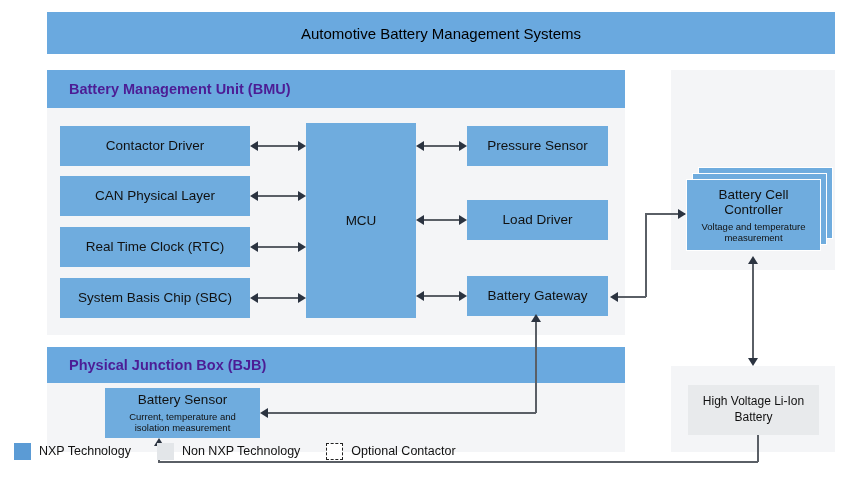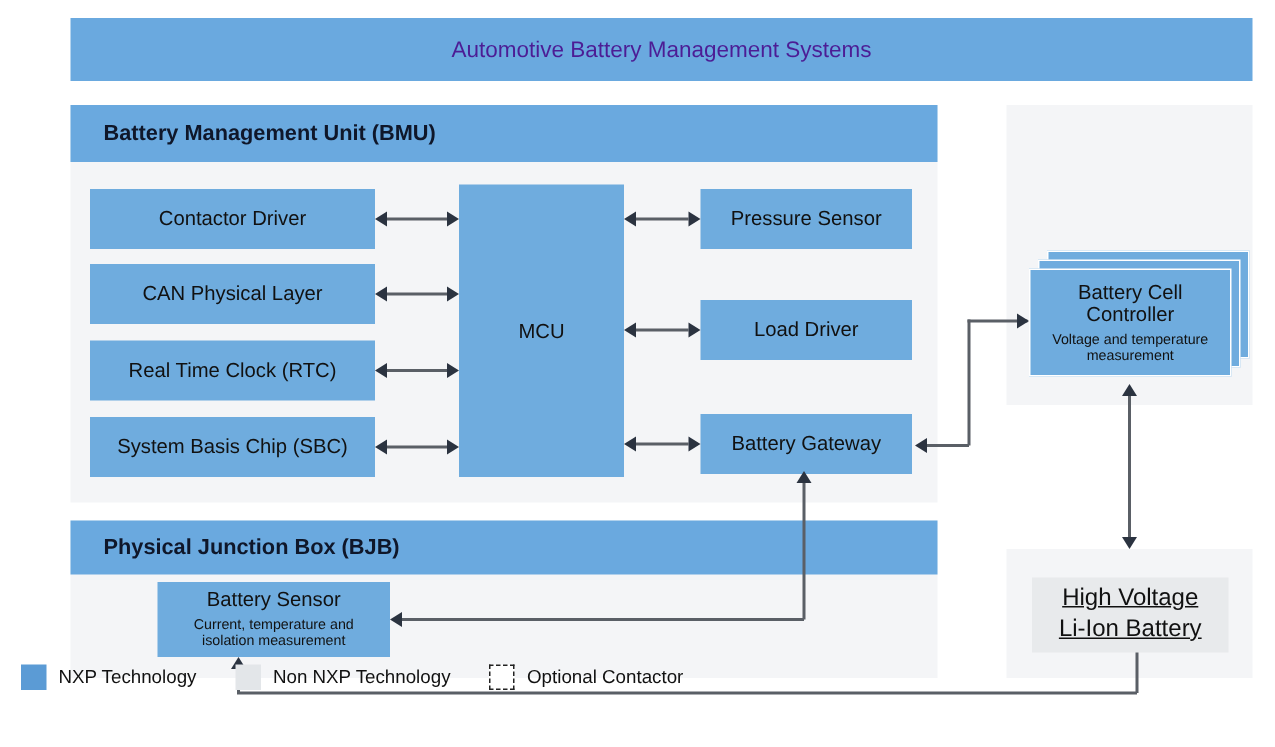--- a/index.html
+++ b/index.html
@@ -48,26 +48,26 @@
     display: flex;
     align-items: center;
   }
 
   
   .title-bar {
     justify-content: center;
   }
   .title-bar .t {
     font-size: 15px;
-    color: #4c1d95;
+    color: #000000;
   }
   .section-bar .t {
     font-size: 14.5px;
     font-weight: bold;
-    color: #0f172a;
+    color: #4c1d95;
     padding-left: 22px;
   }
   .section-bar-center {
     justify-content: center;
   }
   .section-bar-center .t {
     font-size: 14px;
     font-weight: bold;
     color: #111111;
     padding-left: 0;
@@ -77,23 +77,22 @@
   .blk-label {
     font-size: 13.5px;
     line-height: 1.15;
   }
   .blk-sub {
     font-size: 9.5px;
     line-height: 1.2;
     margin-top: 3px;
   }
   .hv-label {
-    font-size: 16px;
+    font-size: 12px;
     line-height: 1.3;
-    text-decoration: underline;
   }
 
   
   .stack-shadow {
     position: absolute;
     box-sizing: border-box;
     background: #6FACDE;
     border: 1px solid #ffffff;
   }
   .stack-front {

